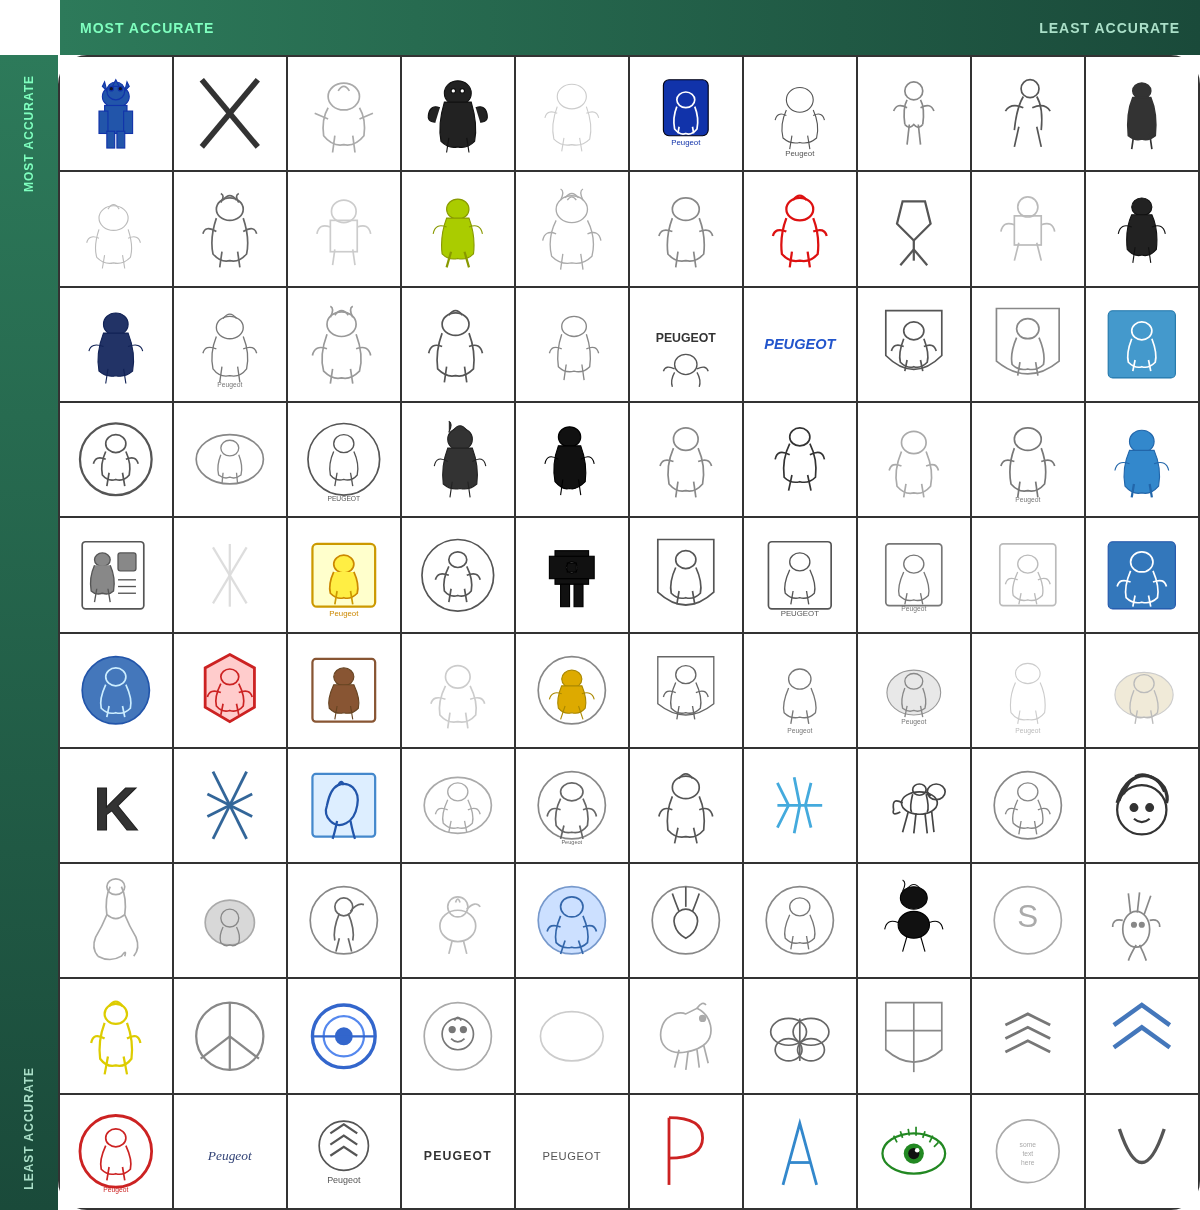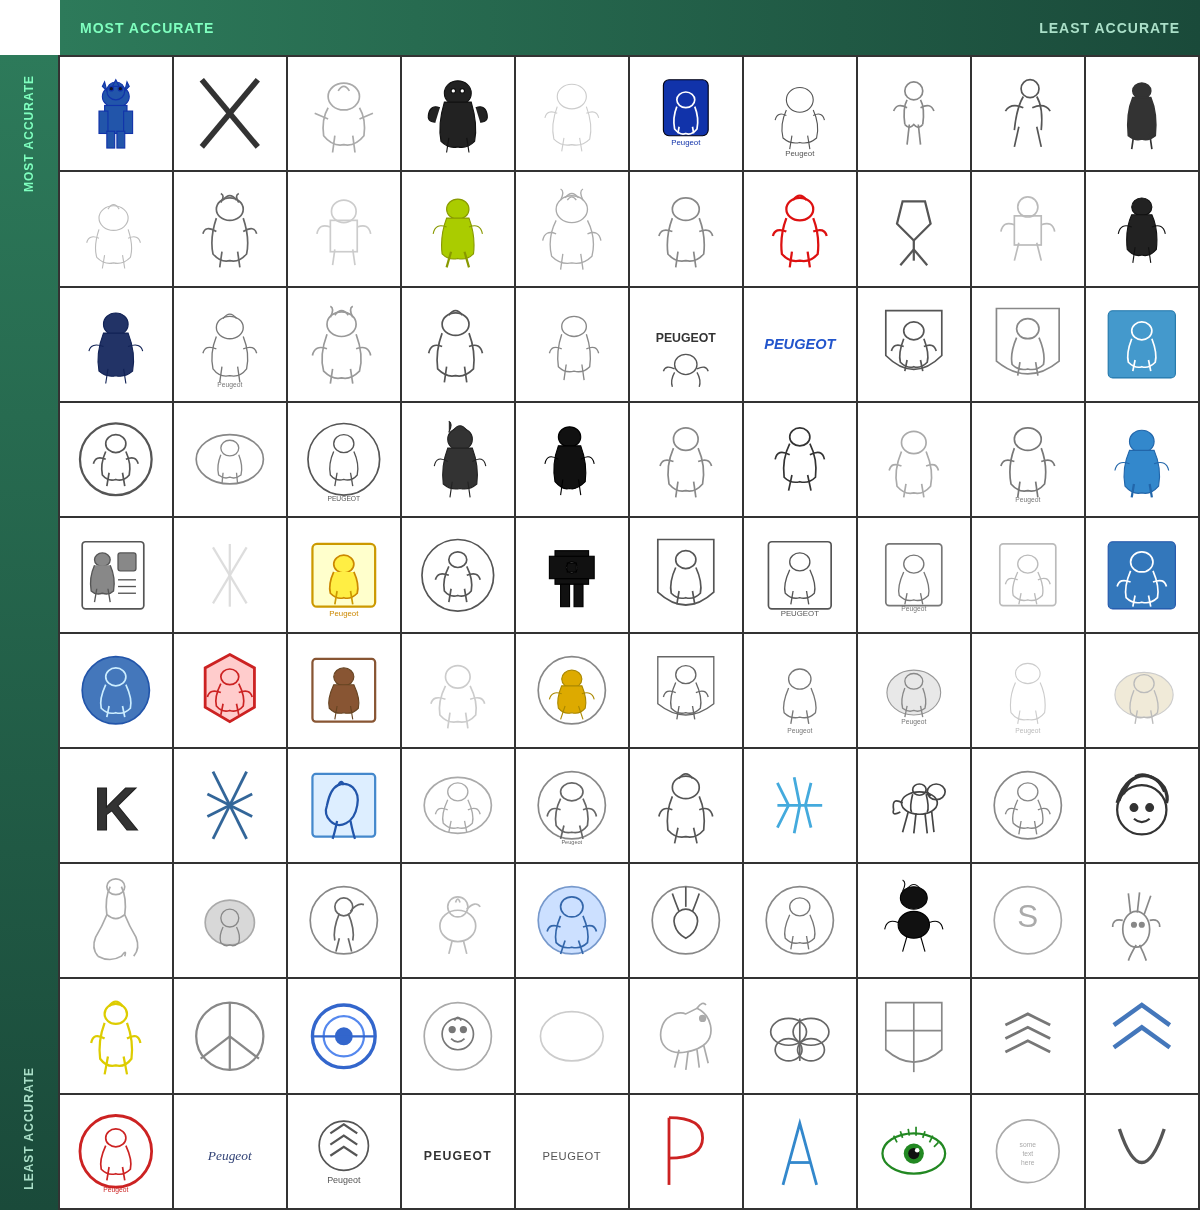--- a/index.html
+++ b/index.html
@@ -62,20 +62,21 @@
       top: 55px;
       left: 58px;
       right: 0;
       bottom: 0;
       display: grid;
       grid-template-columns: repeat(10, 1fr);
       grid-template-rows: repeat(10, 1fr);
       gap: 2px;
       padding: 2px;
       background: #333;
+      border-radius: 29px;
     }
 
     .grid-cell {
       background: #fff;
       display: flex;
       align-items: center;
       justify-content: center;
       overflow: hidden;
       position: relative;
     }

